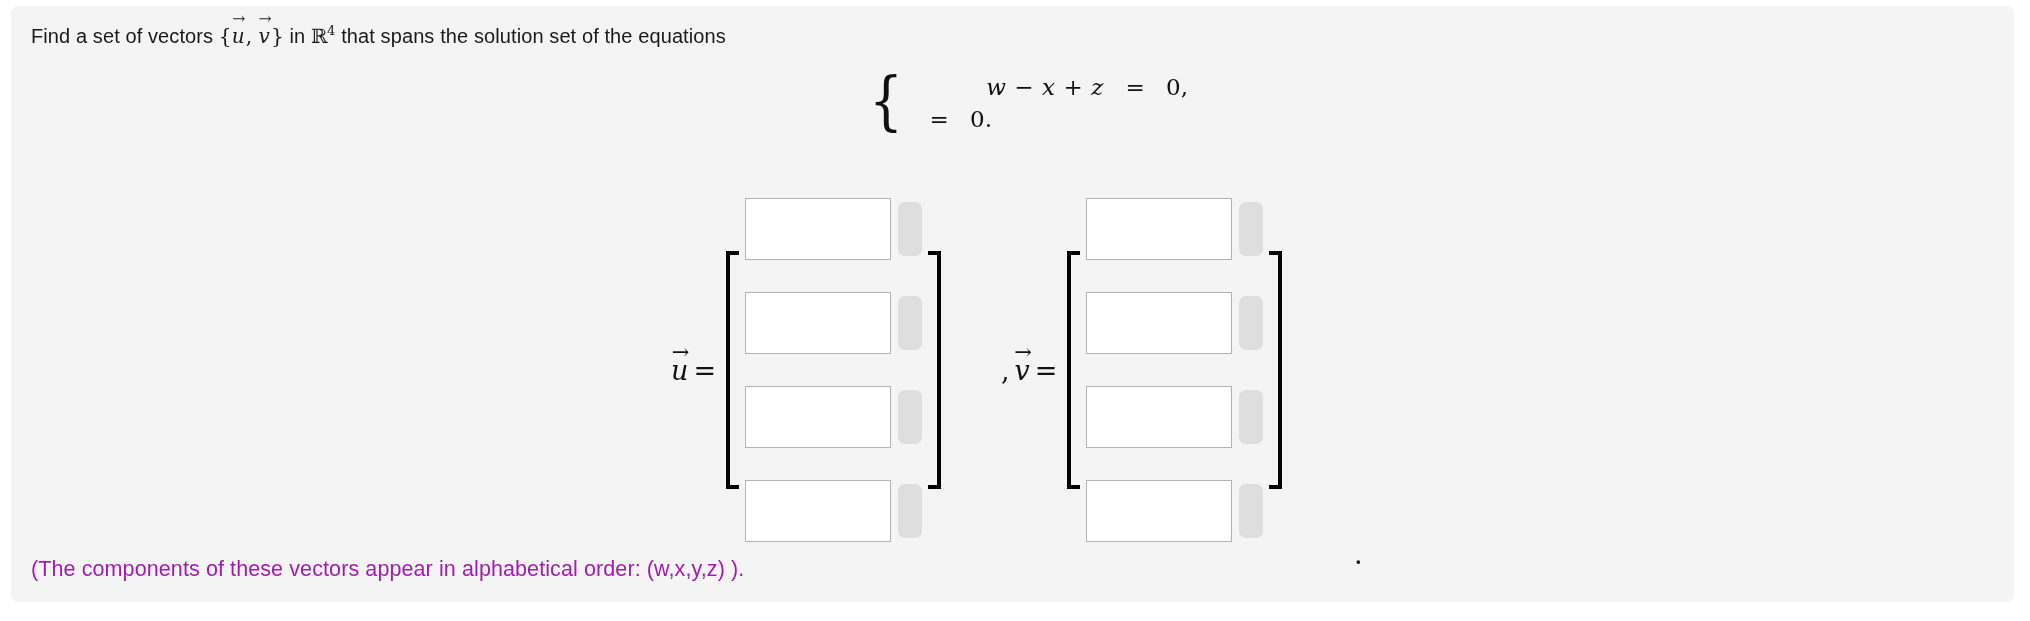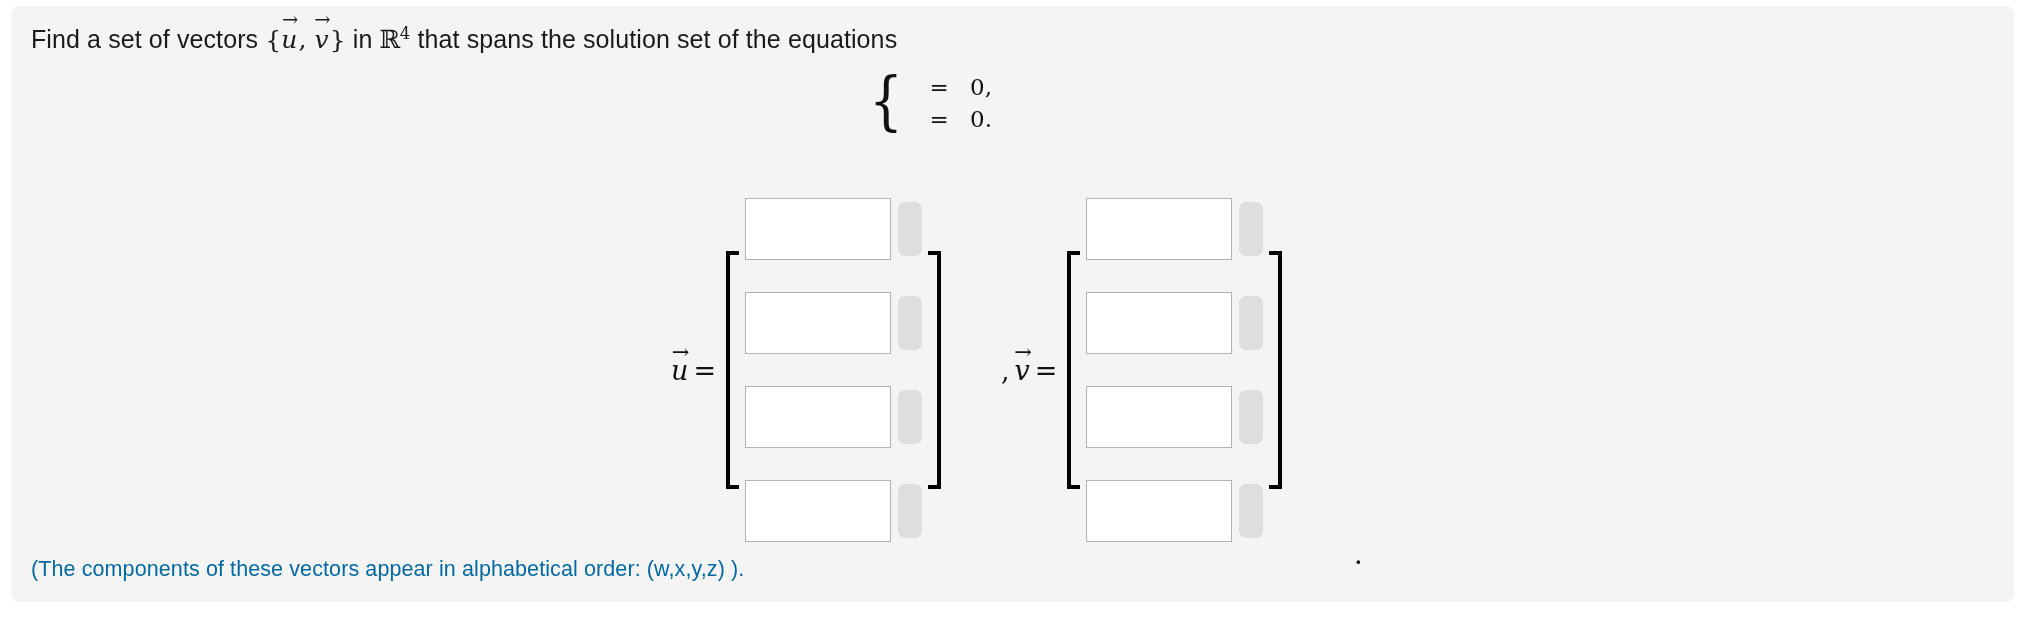--- a/index.html
+++ b/index.html
@@ -22,33 +22,33 @@
     height: 596px;
     background: #f4f4f4;
     border-radius: 8px;
     box-sizing: border-box;
   }
 
   .prompt-text {
     position: absolute;
     left: 20px;
     top: 16px;
-    font-size: 25px;
+    font-size: 20px;
     color: #1a1a1a;
     line-height: 1.4;
     white-space: nowrap;
     letter-spacing: 0.1px;
   }
 
   .footer-text {
     position: absolute;
     left: 20px;
     top: 551px;
     font-size: 21.5px;
-    color: #0369a1;
+    color: #a21caf;
     white-space: nowrap;
     letter-spacing: 0.1px;
   }
   .mathrm {
     font-family: "DejaVu Serif", "Liberation Serif", serif;
   }
   .vecchar {
     position: relative;
     display: inline-block;
     font-family: "DejaVu Serif", "Liberation Serif", serif;
@@ -217,20 +217,21 @@
 <div class="problem-card">
 
   <div class="prompt-text">
     <span>Find a set of vectors </span><span class="mathrm">{</span><span class="vecchar"><span class="arrow">→</span><span>u</span></span><span class="mathrm">, </span><span class="vecchar"><span class="arrow">→</span><span>v</span></span><span class="mathrm">}</span><span> in </span><span class="blackboard">ℝ</span><span class="sup">4</span><span> that spans the solution set of the equations</span>
   </div>
 
   <div class="equations">
     <div class="brace-glyph">{</div>
     <div class="eq-rows">
       <div class="eq-row">
+        <span class="eq-lhs">w − x + z</span>
         <span class="eq-rel">=</span>
         <span class="eq-rhs">0,</span>
       </div>
       <div class="eq-row">
         <span class="eq-rel">=</span>
         <span class="eq-rhs">0.</span>
       </div>
     </div>
   </div>
 

